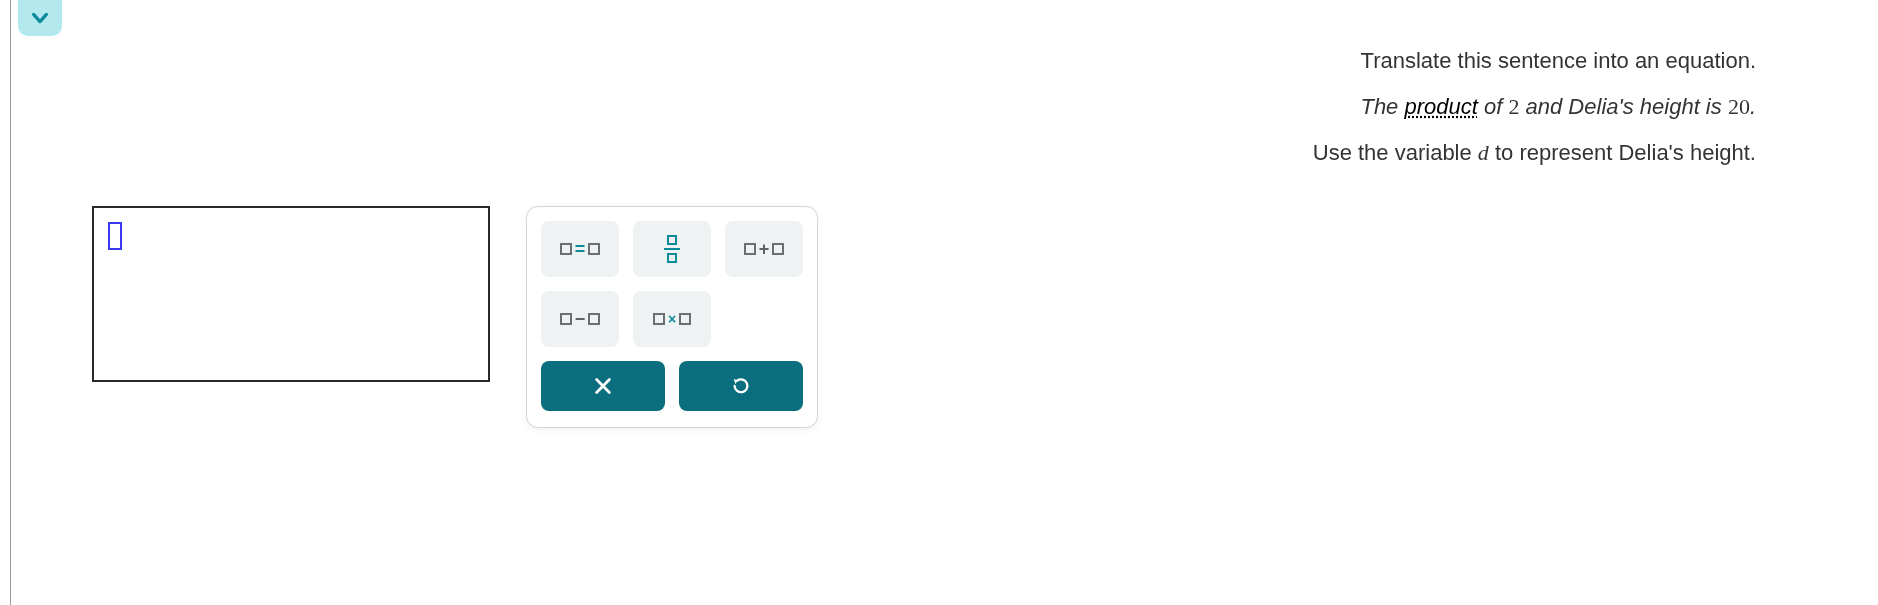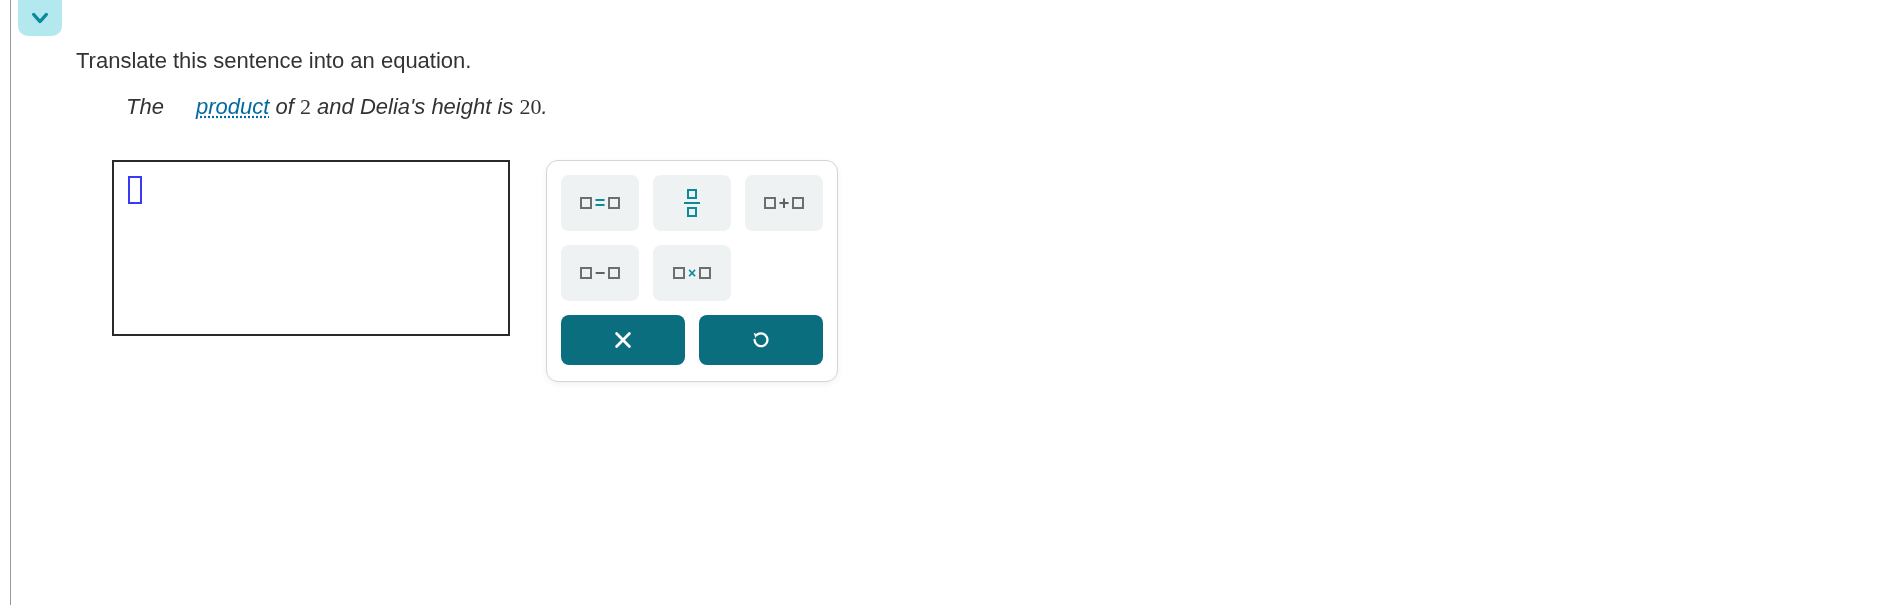--- a/index.html
+++ b/index.html
@@ -29,36 +29,36 @@
     background: #b3e8ef;
     border-radius: 0 0 10px 10px;
     display: flex;
     align-items: center;
     justify-content: center;
     cursor: pointer;
   }
   .collapse-btn svg { width: 22px; height: 22px; }
   .content {
     position: absolute;
-    left: 76px;
+    left: 56px;
     top: 48px;
     width: 1700px;
+    text-align: right;
   }
   .instr1 { font-size: 22px; color: #333; }
   .sentence {
     margin: 20px 0 20px 50px;
     font-size: 22px;
     font-style: italic;
     color: #333;
   }
   .sentence .product-link {
-    color: #0369a1;
+    color: #000000;
     text-decoration: underline dotted;
     cursor: pointer;
-    margin-left: 26px;
   }
   .sentence .num { font-family: 'Times New Roman', Times, serif; font-style: normal; }
   .instr2 { font-size: 22px; color: #333; }
   .instr2 .var { font-family: 'Times New Roman', Times, serif; font-style: italic; }
 
   .work-row {
     display: flex;
     align-items: flex-start;
     gap: 36px;
     margin-top: 40px;
@@ -155,20 +155,23 @@
   </svg>
 </div>
 
 <div class="content">
   <p class="instr1">Translate this sentence into an equation.</p>
 
   <p class="sentence">
     <span>The </span><a class="product-link">product</a><span> of </span><span class="num">2</span><span> and Delia's height is </span><span class="num">20</span><span>.</span>
   </p>
 
+  <p class="instr2">
+    <span>Use the variable </span><span class="var">d</span><span> to represent Delia's height.</span>
+  </p>
 
   <div class="work-row">
     <div class="answer-box">
       <div class="cursor-box"></div>
     </div>
 
     <div class="keypad">
       <div class="key-row">
         <div class="key">
           <span class="sq"></span>

